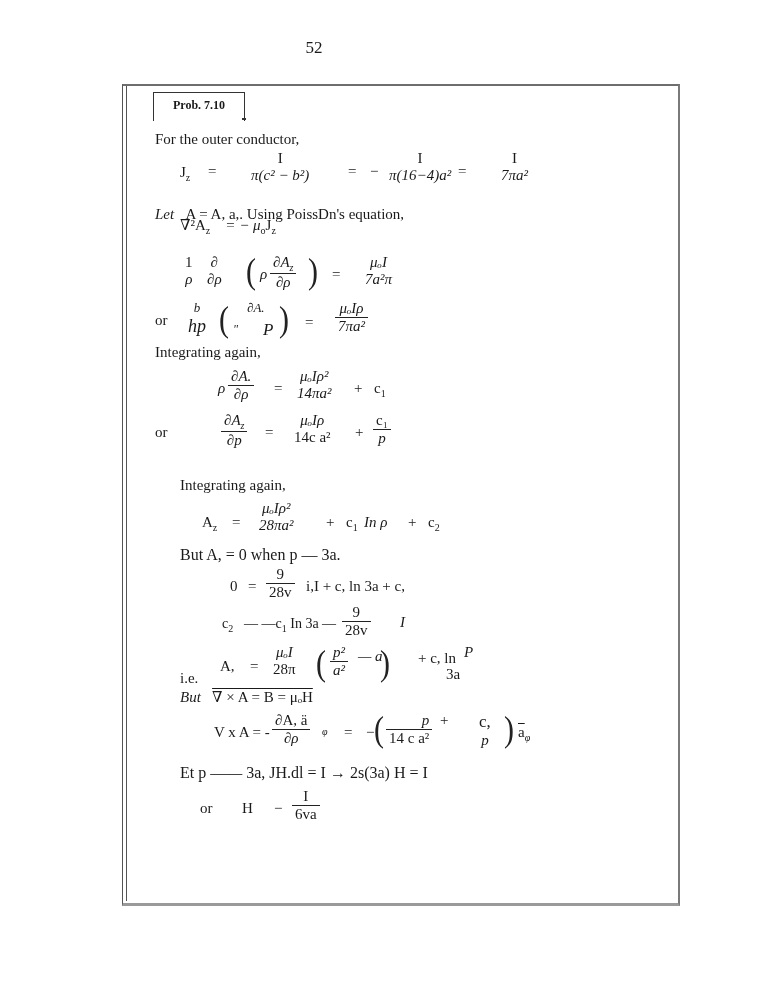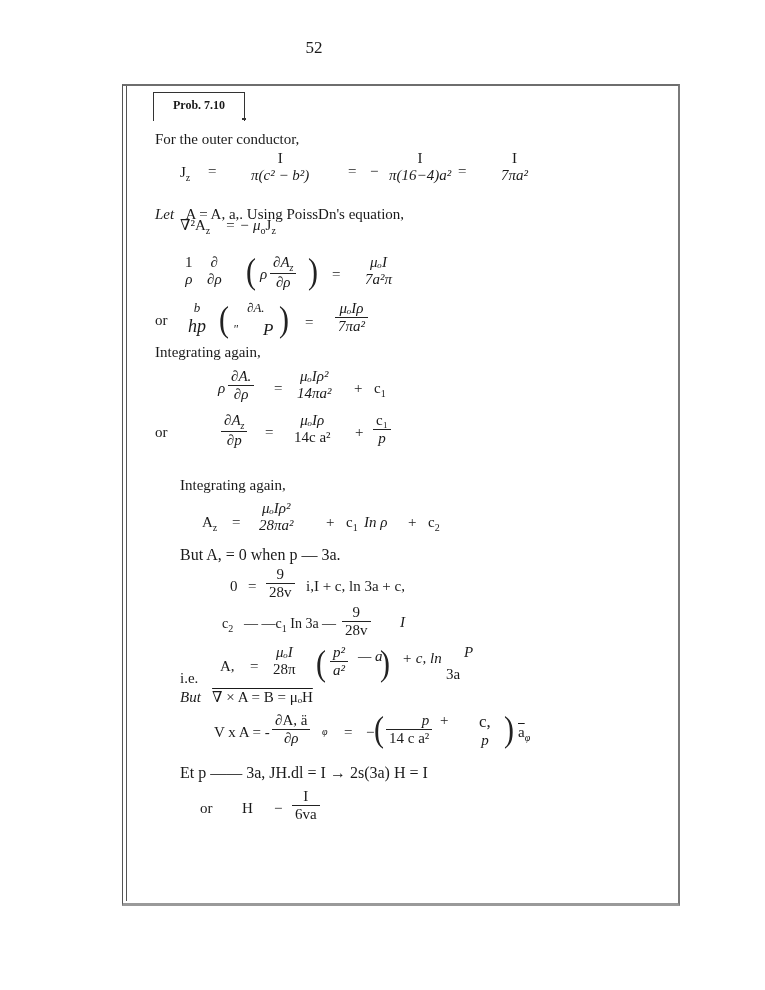--- a/index.html
+++ b/index.html
@@ -192,21 +192,21 @@
     <span class="num">μₒI</span>
     <span class="den" style="font-style:normal;">28π</span>
   </span>
   <span class="paren" style="position:absolute; left:136px; top:2px;">(</span>
   <span class="frac it" style="position:absolute; left:150px; top:0;">
     <span class="num bar">p²</span>
     <span class="den">a²</span>
   </span>
   <span class="it" style="position:absolute; left:178px; top:4px;">— a</span>
   <span class="paren" style="position:absolute; left:200px; top:2px;">)</span>
-  <span style="position:absolute; left:222px; top:6px;font-style:italic;">+ c, ln</span>
+  <span style="position:absolute; left:238px; top:6px;">+ c, ln</span>
   <span class="it" style="position:absolute; left:284px; top:0;">P</span>
   <span style="position:absolute; left:266px; top:22px;">3a</span>
 </div>
 
 <div class="abs t" style="left:180px; top:688px;">
   <span class="it">But</span>&nbsp;&nbsp;&nbsp;<span class="ob">∇ × A  =  B  =  μₒH</span>
 </div>
 
 <div class="abs t" style="left:214px; top:712px;">
   <span style="position:absolute; left:0; top:12px;">V x A = -</span>

